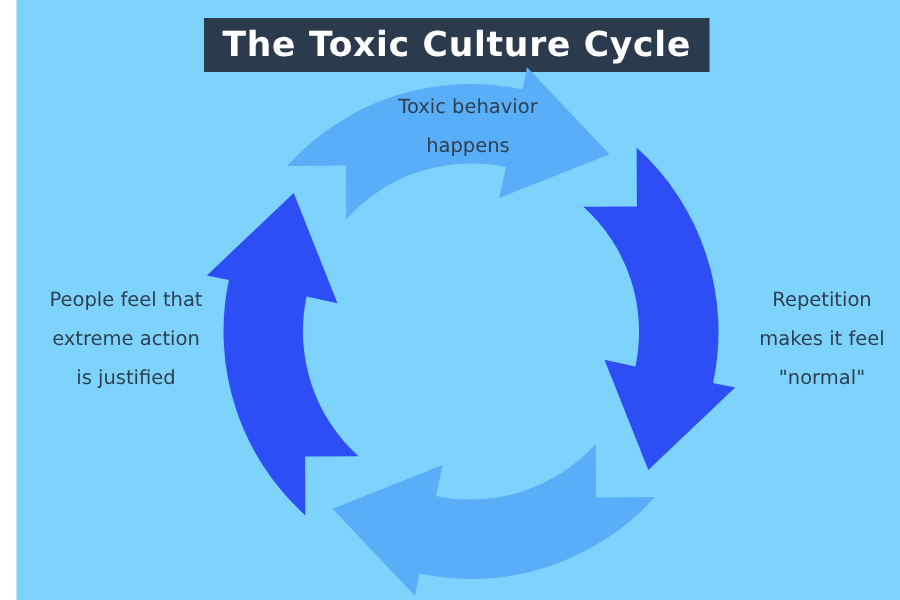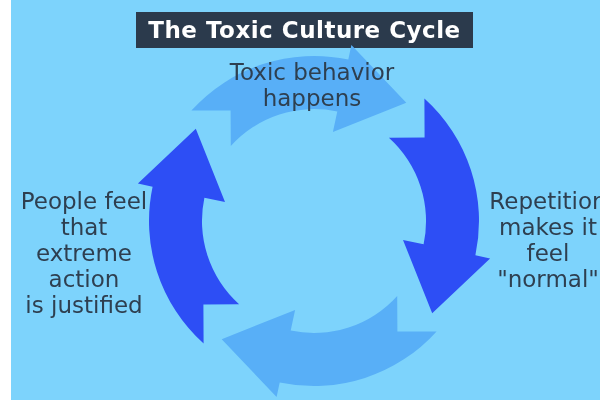--- a/index.html
+++ b/index.html
@@ -32,21 +32,21 @@
   .cycle-svg {
     position: absolute;
     left: 0;
     top: 0;
   }
   .step-label {
     position: absolute;
     text-align: center;
     white-space: pre-line;
     color: #2E3F50;
-    font-size: 23px;
+    font-size: 13px;
     line-height: 26px;
   }
   .label-top    { left: 216px; top: 59px;  width: 170px; }
   .label-right  { left: 468px; top: 188px; width: 138px; }
   .label-bottom { left: 195px; top: 325px; width: 216px; }
   .label-left   { left: -2px;  top: 188px; width: 150px; }
 </style>
 </head>
 <body>
 

